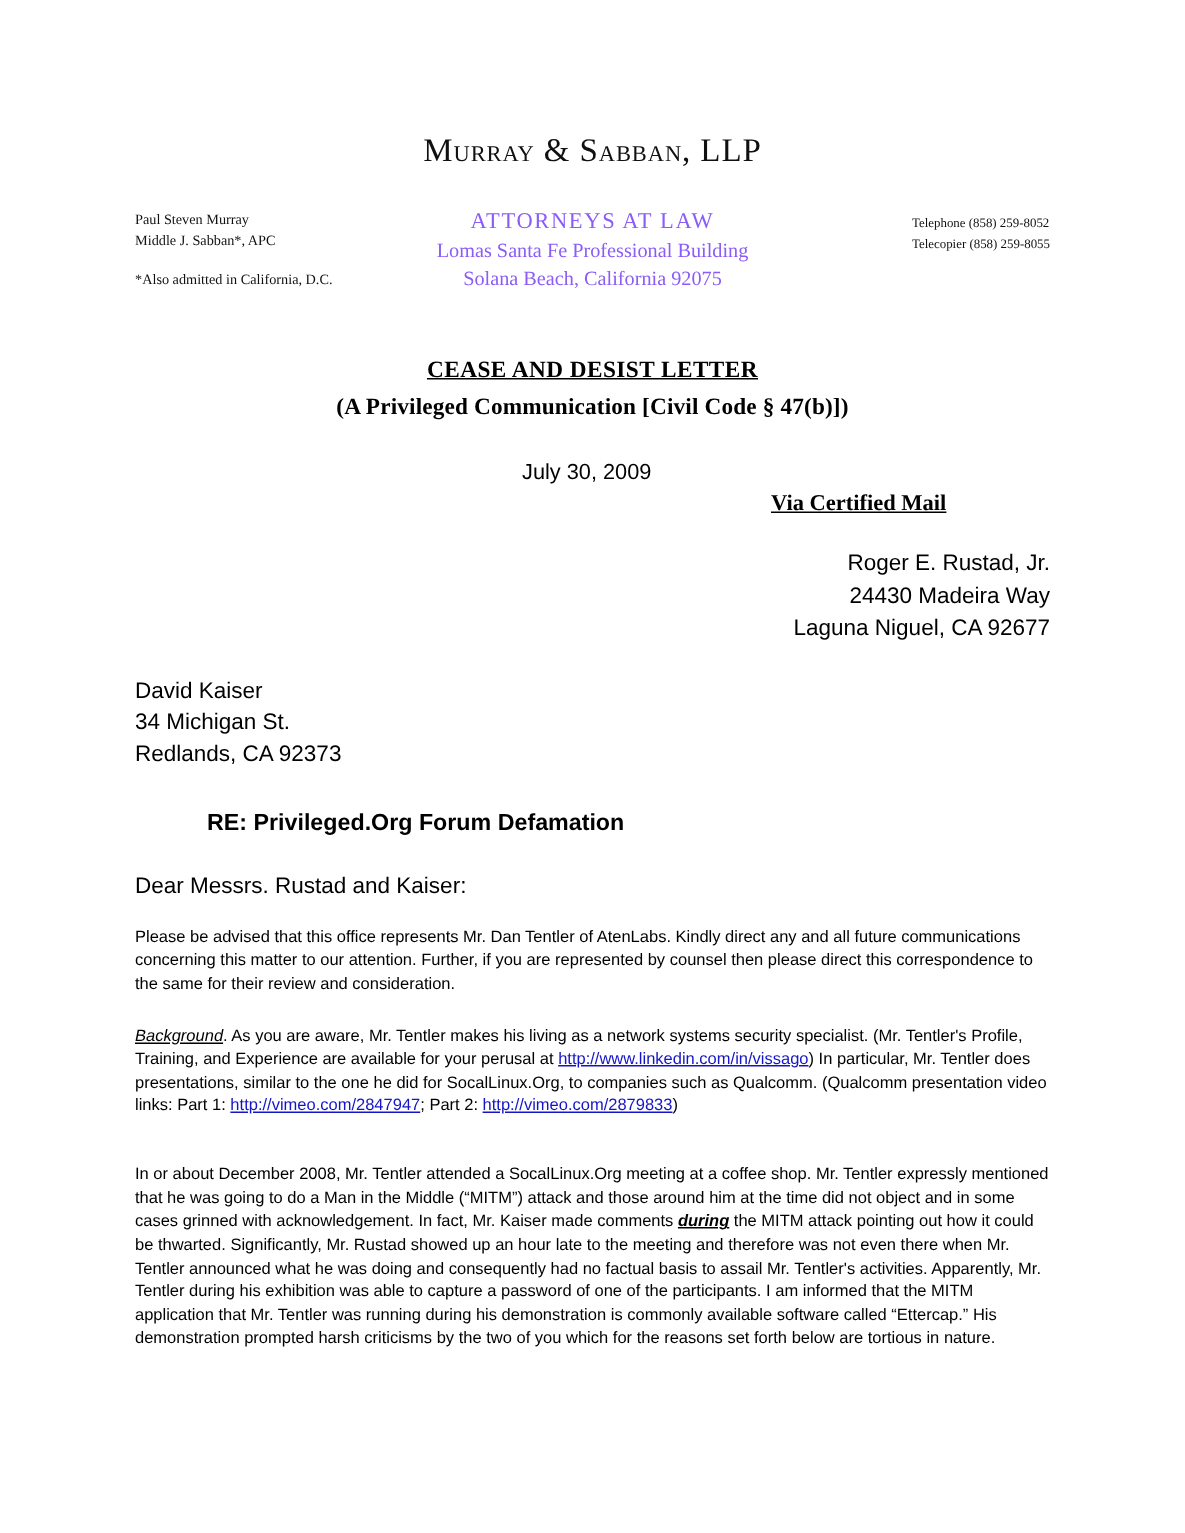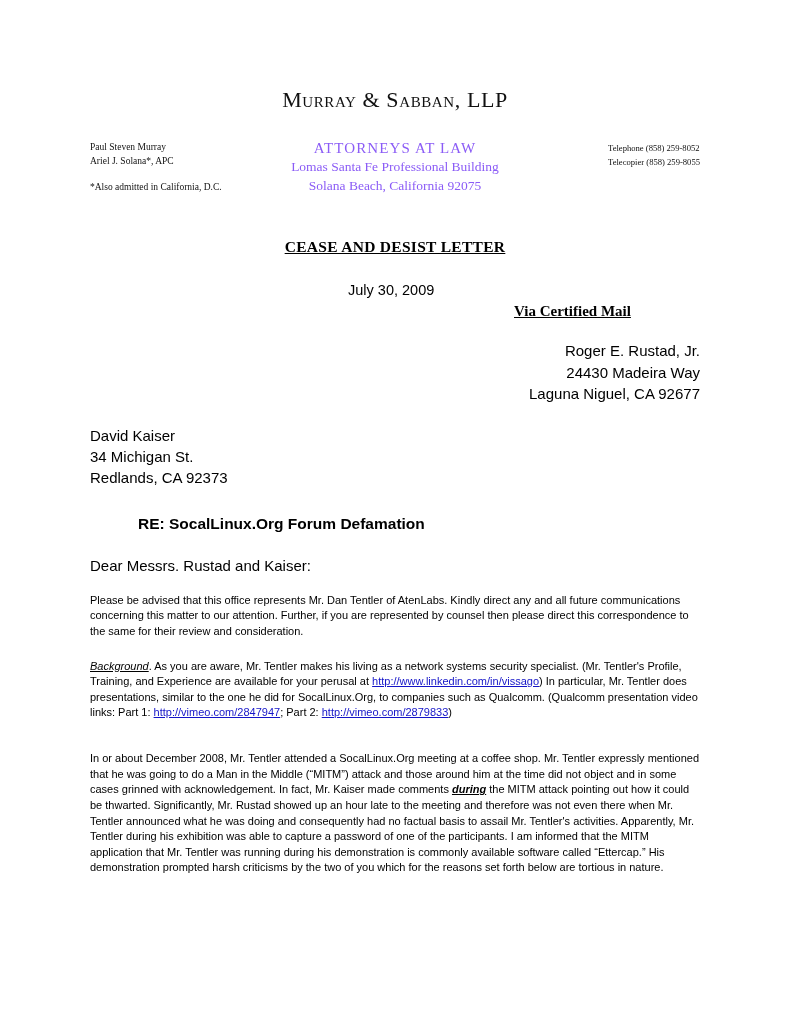--- a/index.html
+++ b/index.html
@@ -170,55 +170,56 @@
 <body>
 
 <div class="page">
 
   <div class="firm-name">Murray &amp; Sabban, LLP</div>
 
   <div class="letterhead">
 
     <div class="lh-left">
       <div>Paul Steven Murray</div>
-      <div>Ariel J. Solana*, APC</div>
+      <div>Middle J. Sabban*, APC</div>
       <div class="admitted">*Also admitted in California, D.C.</div>
     </div>
 
     <div class="lh-center">
       <div class="attorneys">ATTORNEYS AT LAW</div>
       <div>Lomas Santa Fe Professional Building</div>
       <div>Solana Beach, California 92075</div>
     </div>
 
     <div class="lh-right">
       <div>Telephone (858) 259-8052</div>
       <div>Telecopier (858) 259-8055</div>
     </div>
 
   </div>
 
   <div class="title-block">
     <div class="doc-title">CEASE AND DESIST LETTER</div>
+    <div class="doc-subtitle">(A Privileged Communication [Civil Code § 47(b)])</div>
   </div>
 
   <div class="date-row">
     <div class="date-text">July 30, 2009</div>
     <div class="delivery">Via Certified Mail</div>
   </div>
 
   <div class="address-block" id="addr-1">Roger E. Rustad, Jr.
 24430 Madeira Way
 Laguna Niguel, CA 92677</div>
 
   <div class="address-block" id="addr-2">David Kaiser
 34 Michigan St.
 Redlands, CA 92373</div>
 
-  <div class="subject">RE: SocalLinux.Org Forum Defamation</div>
+  <div class="subject">RE: Privileged.Org Forum Defamation</div>
 
   <div class="salutation">Dear Messrs. Rustad and Kaiser:</div>
 
   <div class="para">Please be advised that this office represents Mr. Dan Tentler of AtenLabs. Kindly direct any and all future communications concerning this matter to our attention. Further, if you are represented by counsel then please direct this correspondence to the same for their review and consideration.</div>
 
   <div class="para">
     <span class="u-ital">Background</span><span>. As you are aware, Mr. Tentler makes his living as a network systems security specialist. (Mr. Tentler's Profile, Training, and Experience are available for your perusal at </span><a class="link" href="#">http://www.linkedin.com/in/vissago</a><span>) In particular, Mr. Tentler does presentations, similar to the one he did for SocalLinux.Org, to companies such as Qualcomm.  (Qualcomm presentation video links: Part 1: </span><a class="link" href="#">http://vimeo.com/2847947</a><span>; Part 2: </span><a class="link" href="#">http://vimeo.com/2879833</a><span>)</span>
   </div>
 
   <div class="para gap-para">

